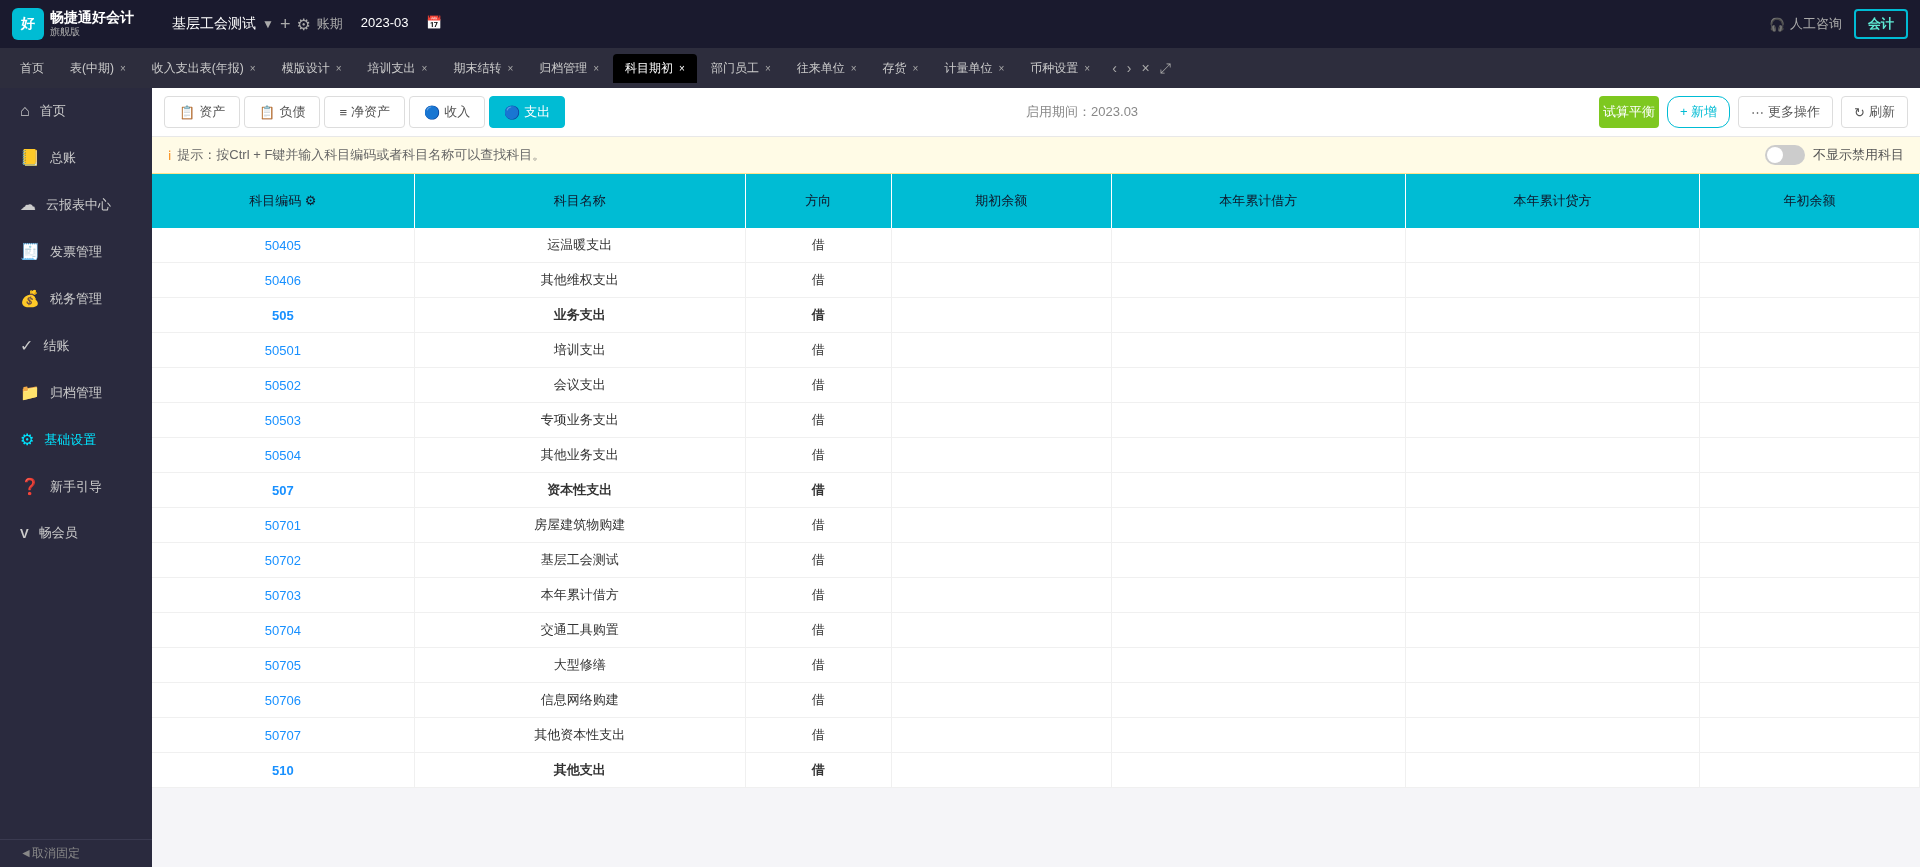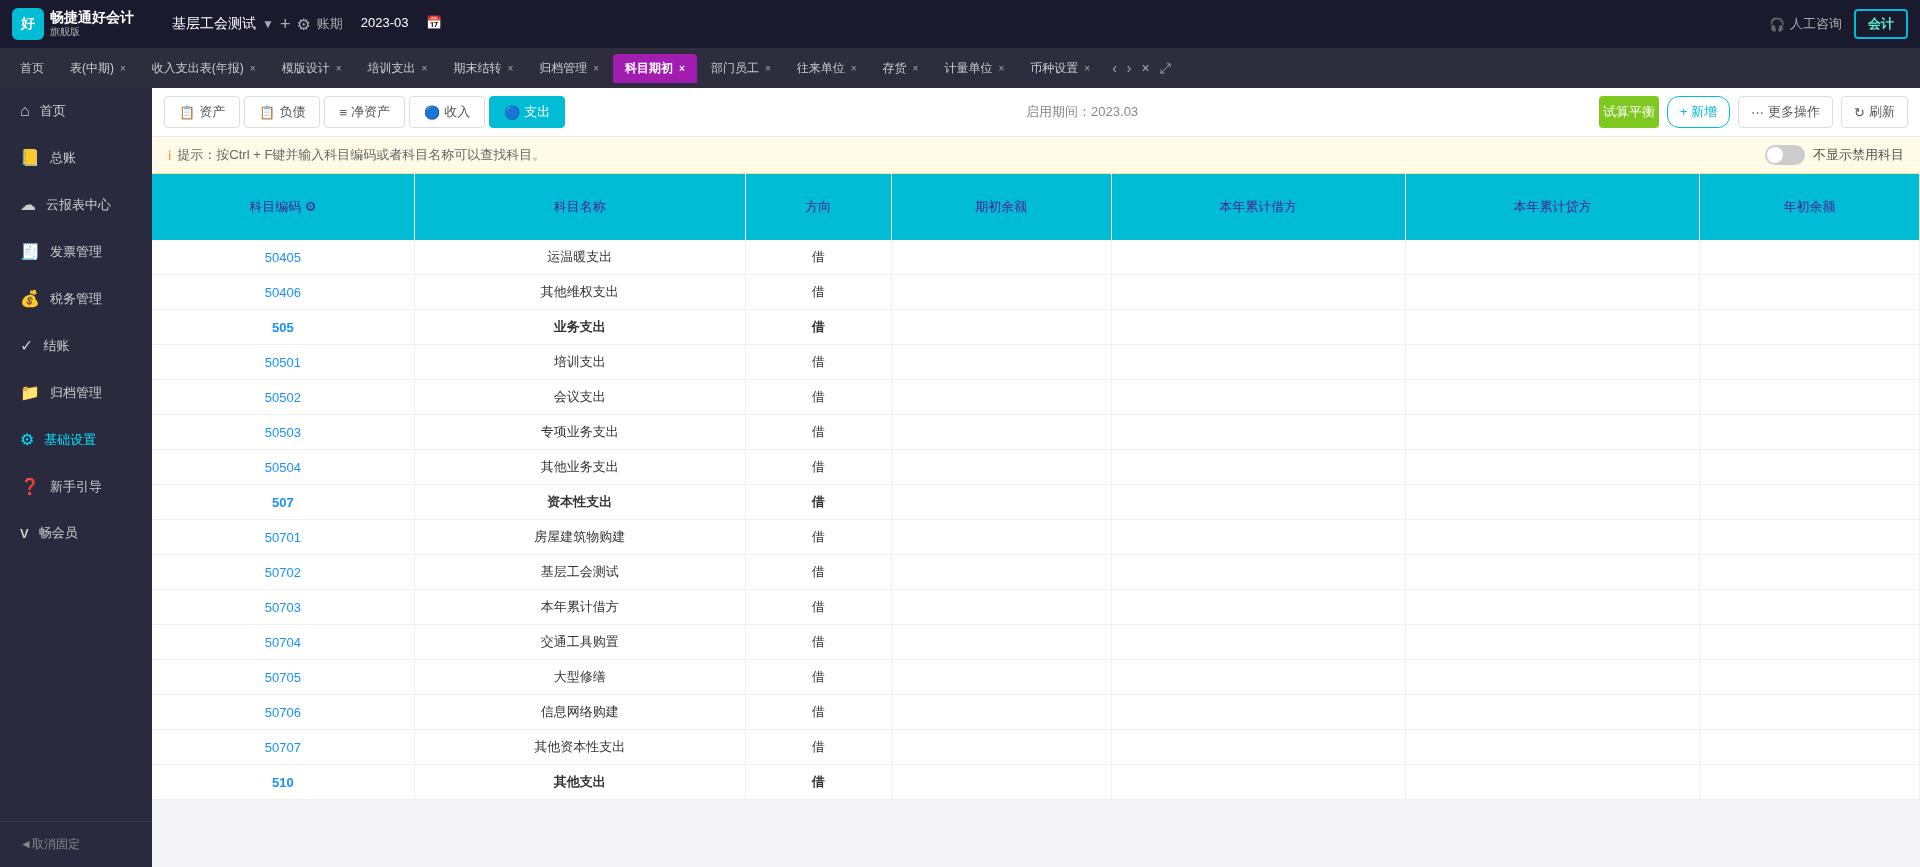--- a/index.html
+++ b/index.html
@@ -83,23 +83,22 @@
     .tab-item {
       display: flex; align-items: center; gap: 4px;
       padding: 6px 12px;
       color: #ccc;
       font-size: 12px;
       cursor: pointer;
       border-radius: 4px 4px 0 0;
       white-space: nowrap;
     }
     .tab-item.active {
-      background: #a21caf;
+      background: #000000;
       color: white;
-      font-weight: bold;
     }
     .tab-item .close-x {
       font-size: 10px; color: #aaa; margin-left: 2px;
     }
     .tab-item.active .close-x { color: white; }
     .tab-nav-btns {
       display: flex; align-items: center; gap: 2px; margin-left: 4px;
     }
     .tab-nav-btn {
       color: #aaa; font-size: 14px; cursor: pointer;
@@ -125,21 +124,21 @@
       display: flex; align-items: center; gap: 10px;
       padding: 14px 20px;
       color: #ccc;
       font-size: 13px;
       cursor: pointer;
     }
     .sidebar-item.active { color: #00e5ff; }
     .sidebar-item .s-icon { font-size: 16px; }
     .sidebar-bottom {
       margin-top: auto;
-      padding: 14px 20px;
+      padding: 5px 20px;
       display: flex; align-items: center; gap: 6px;
       color: #888; font-size: 12px; cursor: pointer;
       border-top: 1px solid #3a3a50;
     }
 
     
     .content-area {
       flex: 1;
       display: flex;
       flex-direction: column;
@@ -256,22 +255,22 @@
       overflow-y: auto;
       overflow-x: hidden;
     }
     .data-table {
       width: 100%;
       border-collapse: collapse;
       background: white;
     }
     .data-table thead tr th {
       background: #00bcd4;
-      color: #4c1d95;
-      padding: 24px 12px;
+      color: #0f172a;
+      padding: 18px 12px;
       font-size: 13px;
       font-weight: normal;
       text-align: center;
       border-right: 1px solid rgba(255,255,255,0.2);
       position: sticky;
       top: 0;
       z-index: 10;
     }
     .data-table tbody tr {
       border-bottom: 1px solid #f0f0f0;

